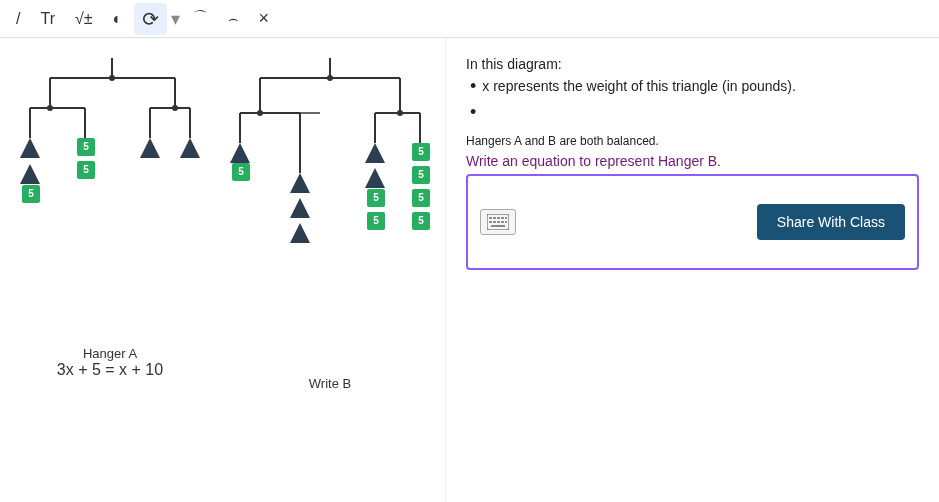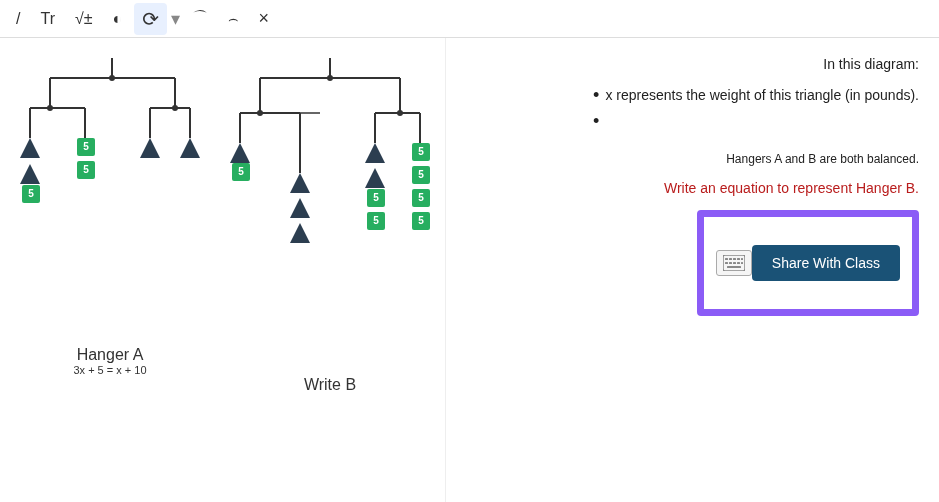--- a/index.html
+++ b/index.html
@@ -56,49 +56,48 @@
       position: relative;
       overflow: hidden;
     }
 
     
     .right-panel {
       flex: 1;
       padding: 16px 20px;
       display: flex;
       flex-direction: column;
-      gap: 10px;
+      gap: 1px;
       border-left: 1px solid #eee;
-      align-items: flex-end;
     }
 
     .instruction-text {
       font-size: 14px;
       color: #222;
       line-height: 1.5;
     }
     .instruction-text .bullet { margin-left: 4px; margin-bottom: 4px; display: flex; align-items: flex-start; gap: 6px; }
     .instruction-text .bullet-dot { font-size: 18px; line-height: 1.2; }
 
     .section-title {
       font-size: 12px;
       color: #222;
       font-weight: normal;
       margin-top: 6px;
     }
 
     .write-equation-label {
       font-size: 14px;
-      color: #b91c1c;
+      color: #701a75;
       margin-top: 4px;
     }
 
     
     .answer-area {
-      border: 7px solid #8b5cf6;
+      border: 2px solid #8b5cf6;
       border-radius: 4px;
       padding: 28px 12px;
       display: flex;
       align-items: center;
       justify-content: space-between;
       min-height: 60px;
       margin-top: 4px;
       background: #fff;
     }
 
@@ -133,27 +132,27 @@
       flex: 1;
     }
 
     .hanger-section {
       display: flex;
       flex-direction: column;
       align-items: center;
     }
 
     .hanger-label {
-      font-size: 16px;
+      font-size: 13px;
       color: #333;
       margin-top: 8px;
       text-align: center;
     }
     .hanger-equation {
-      font-size: 11px;
+      font-size: 16px;
       color: #333;
       text-align: center;
     }
 
     
     .diagram-svg {
       overflow: visible;
     }
   </style>
 </head>

